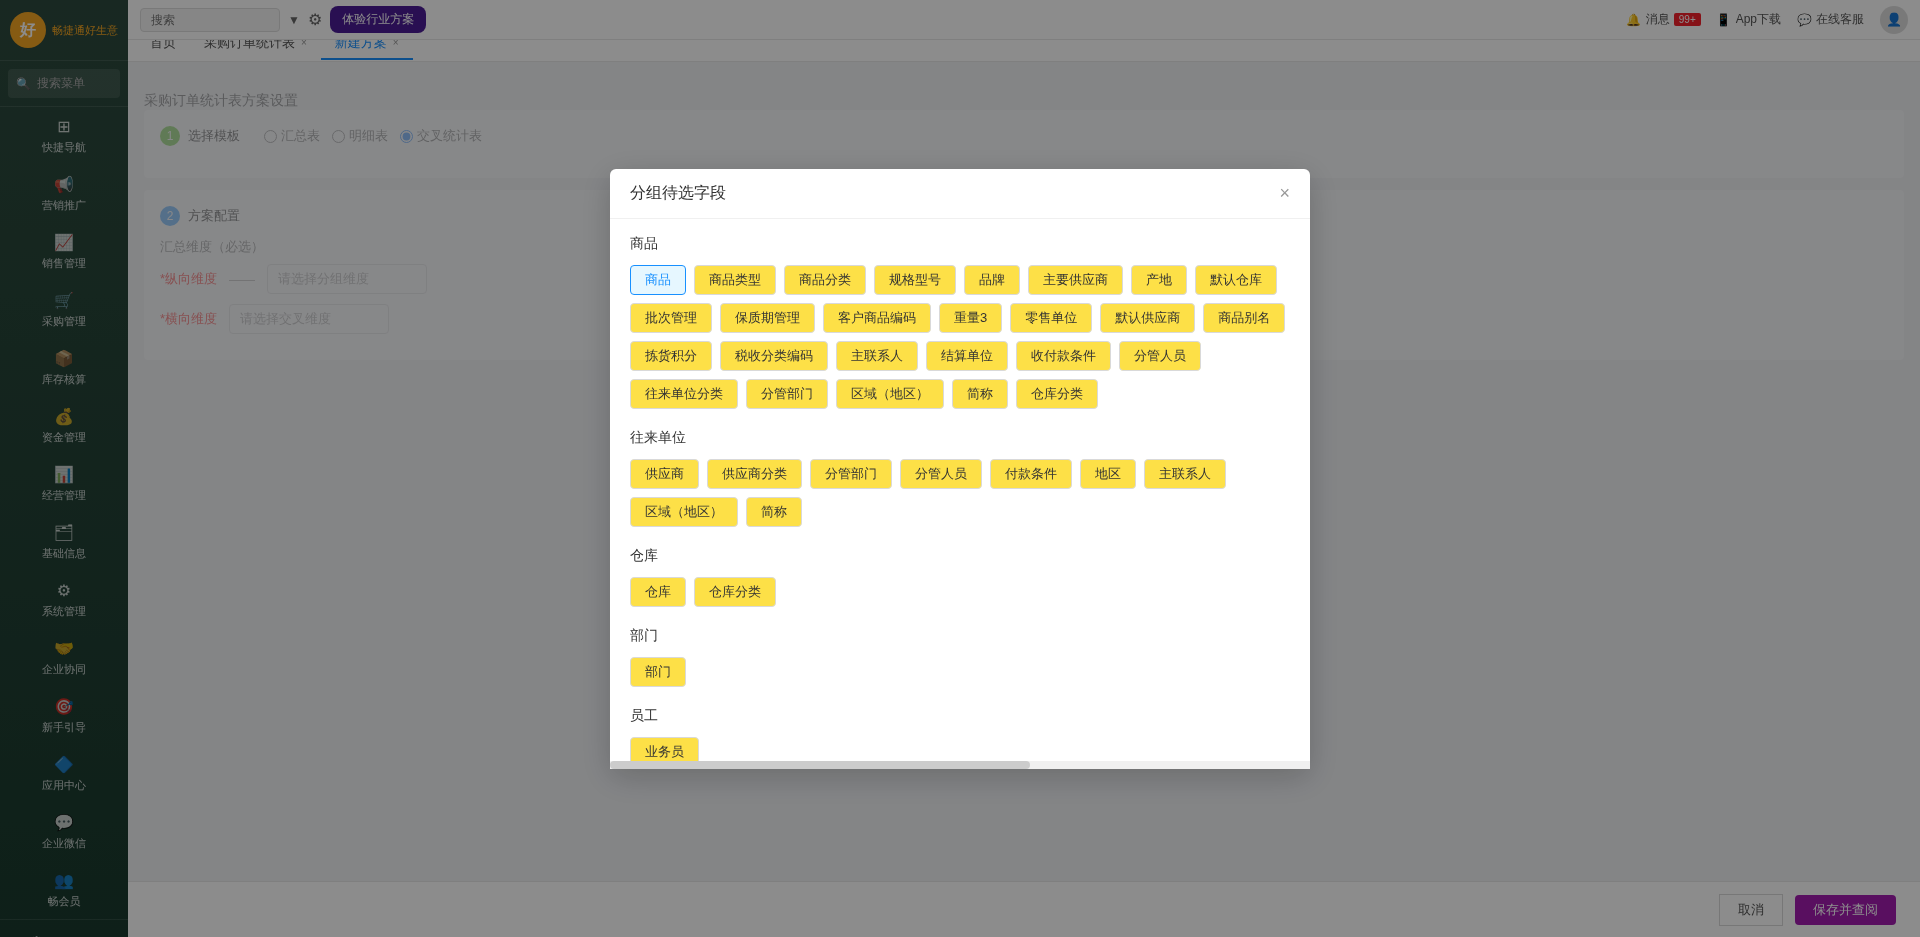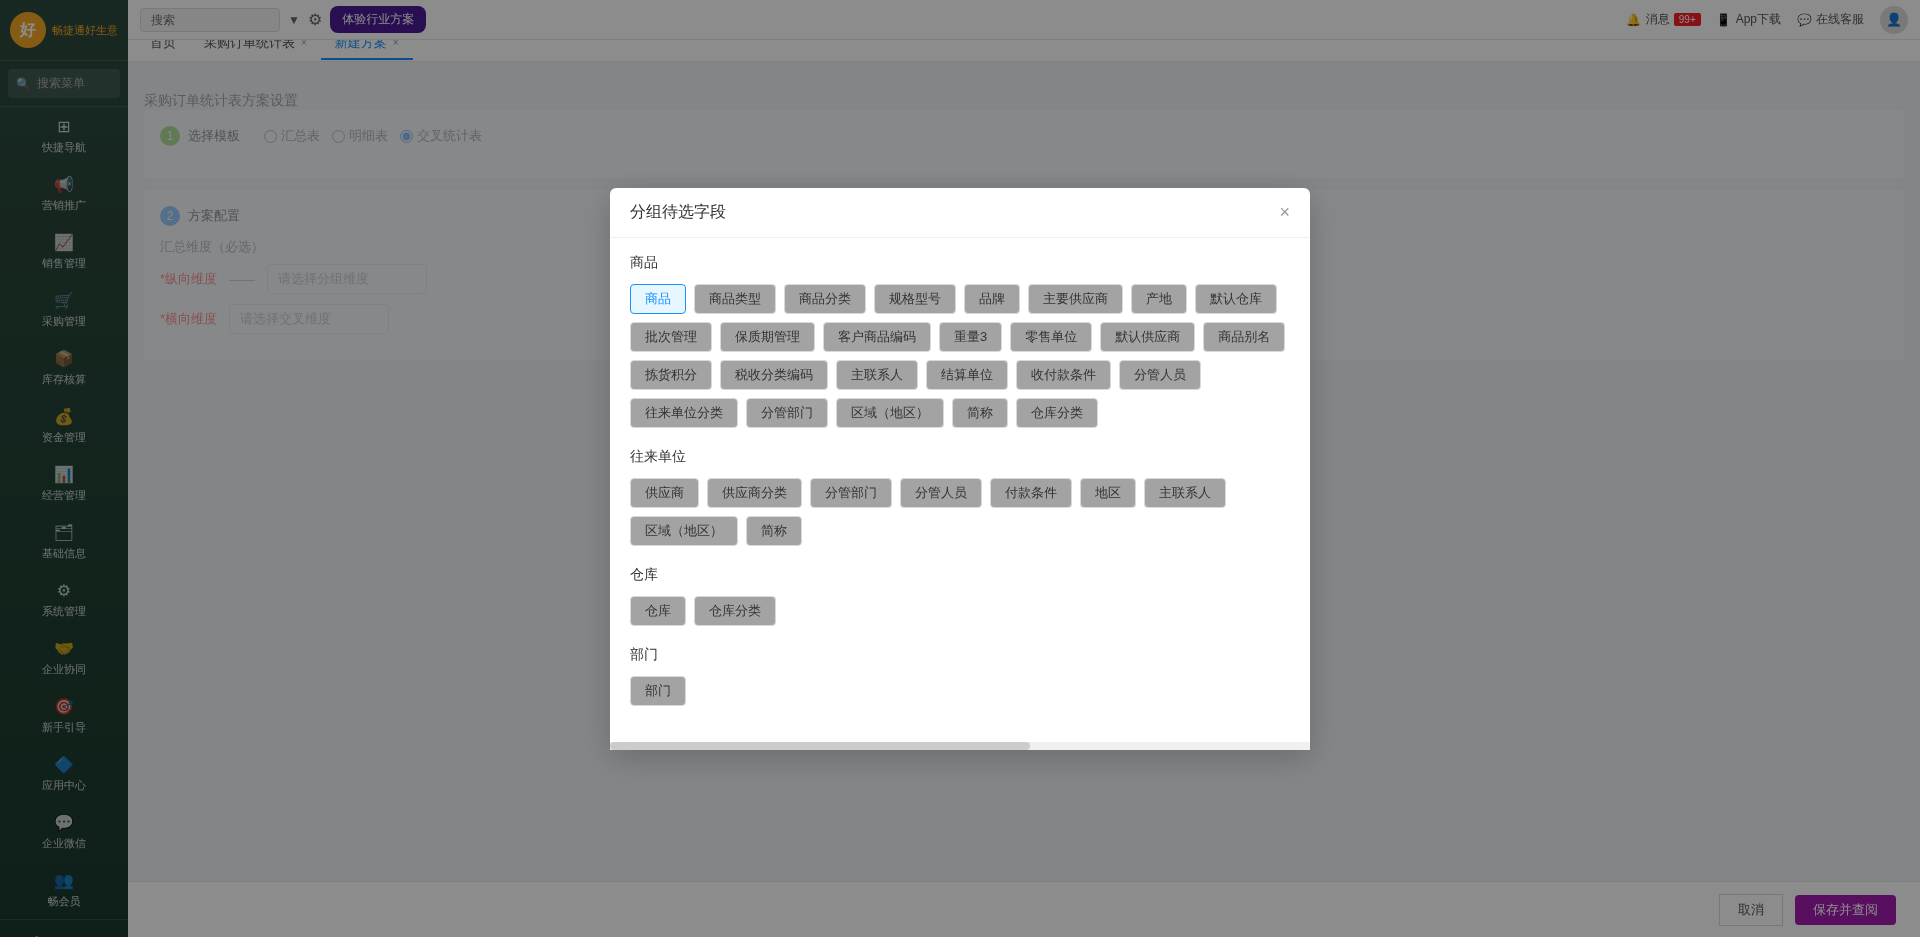--- a/index.html
+++ b/index.html
@@ -132,21 +132,21 @@
     .modal-body {
       padding: 16px 20px; overflow-y: auto; flex: 1;
     }
 
     
     .field-group { margin-bottom: 20px; }
     .field-group-title { font-size: 14px; font-weight: 500; color: #333; margin-bottom: 12px; }
     .field-tags { display: flex; flex-wrap: wrap; gap: 8px; }
     .field-tag {
       border: 1px solid #d9d9d9; border-radius: 4px; padding: 5px 14px;
-      font-size: 13px; color: #333; cursor: pointer; background: #a3a3a3;
+      font-size: 13px; color: #333; cursor: pointer; background: #fde047;
       transition: all 0.2s; white-space: nowrap;
     }
     .field-tag.selected { border-color: #1890ff; color: #1890ff; background: #e6f7ff; }
 
     
     .modal-body::-webkit-scrollbar { width: 6px; }
     .modal-body::-webkit-scrollbar-thumb { background: #ccc; border-radius: 3px; }
     .modal-body::-webkit-scrollbar-track { background: #f5f5f5; }
 
     
@@ -405,20 +405,26 @@
           <div class="field-tag">仓库</div>
           <div class="field-tag">仓库分类</div>
         </div>
       </div>
       <div class="field-group">
         <div class="field-group-title">部门</div>
         <div class="field-tags">
           <div class="field-tag">部门</div>
         </div>
       </div>
+      <div class="field-group">
+        <div class="field-group-title">员工</div>
+        <div class="field-tags">
+          <div class="field-tag">业务员</div>
+        </div>
+      </div>
     </div>
   <div class="modal-hscroll">
     <div class="modal-hscroll-thumb"></div>
   </div>
 </div>
 
 <div class="footer-bar">
   <button class="btn-cancel">取消</button>
   <button class="btn-save">保存并查阅</button>
 </div>

